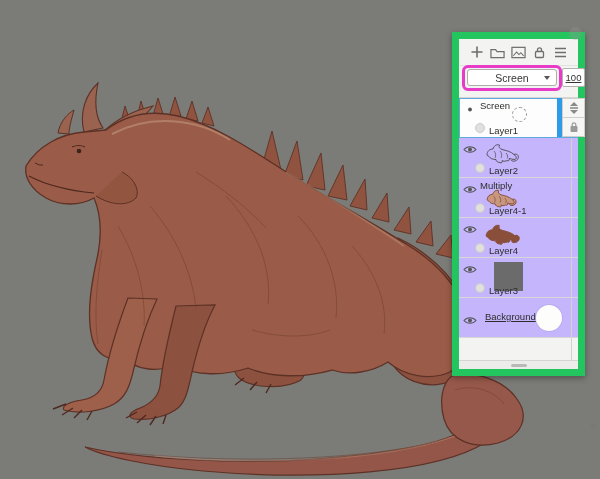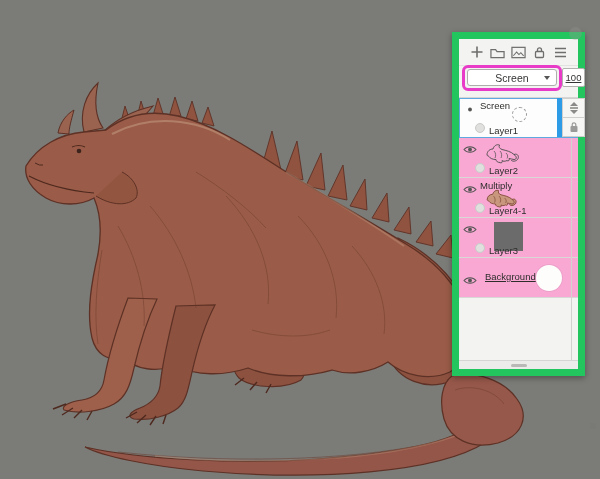--- a/index.html
+++ b/index.html
@@ -31,21 +31,21 @@
   .blend-dropdown{position:absolute;left:8px;top:2px;width:90px;height:17px;background:#fff;
     border:1px solid #adadab;border-radius:3px;display:flex;align-items:center;justify-content:center;
     font-size:10.5px;color:#333;cursor:pointer;}
   .blend-dropdown .caret{position:absolute;right:6px;top:6px;width:0;height:0;
     border-left:3.5px solid transparent;border-right:3.5px solid transparent;border-top:4.5px solid #555;}
   .opacity-box{position:absolute;left:103px;top:1px;width:23px;height:19px;background:#fff;
     border:1px solid #b2b2b0;border-radius:2px;display:flex;align-items:center;justify-content:center;
     font-size:9.5px;color:#333;cursor:text;text-decoration:underline;}
 
   .layer-list{margin-top:6px;border-top:1px solid #d6d6d4;}
-  .layer-row{position:relative;height:40px;border-bottom:1px solid #d8d8d6;background:#f9a8d4;cursor:pointer;}
+  .layer-row{position:relative;height:40px;border-bottom:1px solid #d8d8d6;background:#c4b5fd;cursor:pointer;}
   .layer-row.selected{background:#fdfdfd;outline:1.5px solid #5fa8e0;outline-offset:-1.5px;z-index:2;}
   .eye{position:absolute;left:4px;top:3px;width:14px;height:11px;cursor:pointer;}
   .eye.centered{top:14px;}
   .blend-label{position:absolute;left:21px;top:2px;font-size:9.5px;color:#2d2d2b;font-weight:500;}
   .layer-name{position:absolute;left:30px;bottom:1px;font-size:9.5px;color:#2d2d2b;}
   .hidden-dot{position:absolute;left:16px;bottom:4px;width:10px;height:10px;border-radius:50%;
     background:#e0e0de;border:1px solid #cacac8;cursor:pointer;}
   .thumb{position:absolute;cursor:pointer;}
   .thumb-dashed{left:53px;top:9px;width:15px;height:15px;border:1.5px dashed #9a9a98;border-radius:50%;}
   .thumb-gray{left:35px;top:4px;width:29px;height:29px;background:#6b6b6b;}
@@ -224,20 +224,33 @@
           </svg>
       </span>
       <span class="blend-label">Multiply</span>
       <svg class="thumb" style="left:25px;top:8px;--cf:#c8977e;--cs:#7a4330;--cl:#7a4330;" width="34" height="24">
           <use href="#critter"></use>
         </svg>
       <span class="hidden-dot"></span>
       <span class="layer-name">Layer4-1</span>
     </div>
 
+    <div class="layer-row">
+      <span class="eye">
+        <svg width="14" height="11" viewBox="0 0 14 11">
+            <path d="M1 5.5 C4 1.8 10 1.8 13 5.5 C10 9.2 4 9.2 1 5.5 Z" fill="none" stroke="#555553" stroke-width="1.1"></path>
+            <circle cx="7" cy="5.5" r="1.9" fill="#555553"></circle>
+          </svg>
+      </span>
+      <svg class="thumb" style="left:24px;top:2px;--cf:#8a4f3a;--cs:#8a4f3a;--cl:none;" width="38" height="28">
+          <use href="#critter"></use>
+        </svg>
+      <span class="hidden-dot"></span>
+      <span class="layer-name">Layer4</span>
+    </div>
 
     <div class="layer-row">
       <span class="eye">
         <svg width="14" height="11" viewBox="0 0 14 11">
             <path d="M1 5.5 C4 1.8 10 1.8 13 5.5 C10 9.2 4 9.2 1 5.5 Z" fill="none" stroke="#555553" stroke-width="1.1"></path>
             <circle cx="7" cy="5.5" r="1.9" fill="#555553"></circle>
           </svg>
       </span>
       <span class="thumb thumb-gray"></span>
       <span class="hidden-dot"></span>

